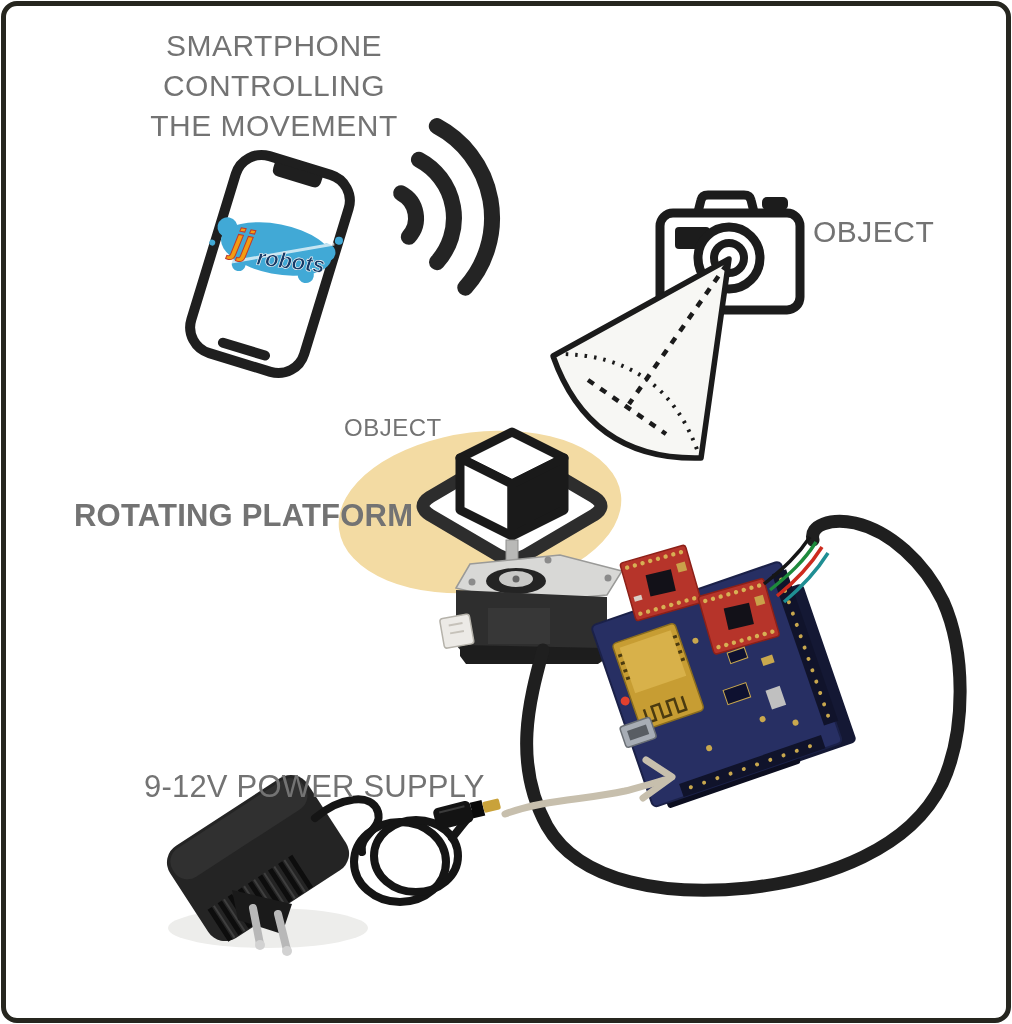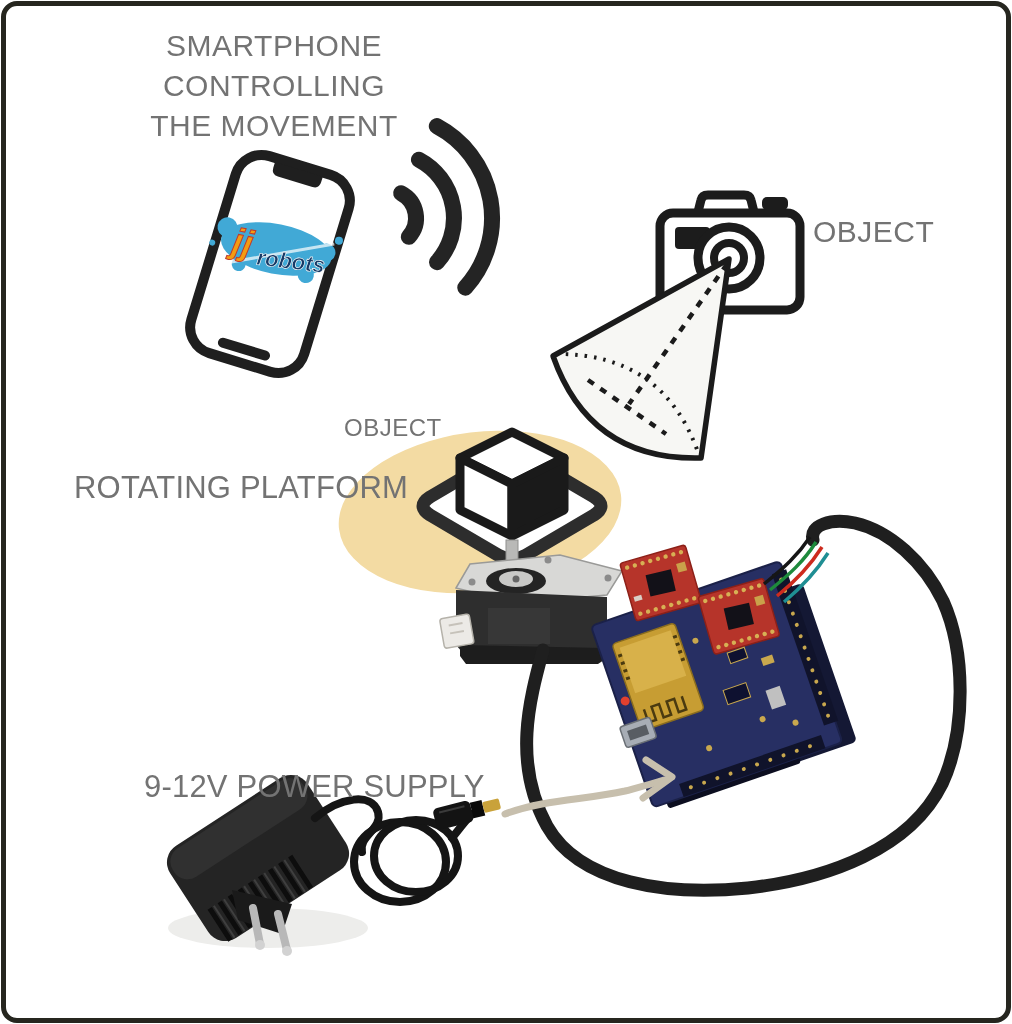--- a/index.html
+++ b/index.html
@@ -5,21 +5,21 @@
   html,body{margin:0;padding:0;background:#ffffff;}
   #canvas{
     position:relative;width:1012px;height:1024px;background:#ffffff;overflow:hidden;
     font-family:"Liberation Sans",sans-serif;color:#1c1c1c;
   }
   #scene{position:absolute;left:0;top:0;}
   .lbl{position:absolute;color:#737373;font-weight:400;}
   #lbl-smartphone{left:88px;top:26px;width:372px;text-align:center;font-size:30px;line-height:40px;white-space:pre-line;letter-spacing:.5px;}
   #lbl-camera{left:813px;top:215px;font-size:30px;letter-spacing:.5px;}
   #lbl-object{left:344px;top:414px;font-size:24px;letter-spacing:.5px;}
-  #lbl-platform{left:74px;top:470px;font-size:31px;letter-spacing:.2px;}
+  #lbl-platform{left:74px;top:498px;font-size:31px;letter-spacing:.2px;font-weight:bold;}
   #lbl-power{left:144px;top:740px;font-size:31px;letter-spacing:.2px;margin-top:29px;}
   #frame{position:absolute;inset:1px;border:5px solid #26261f;border-radius:16px;box-sizing:border-box;pointer-events:none;}
 </style>
 </head>
 <body>
 
 <div id="canvas">
 
   <svg id="scene" width="1012" height="1024" viewBox="0 0 1012 1024">
 

